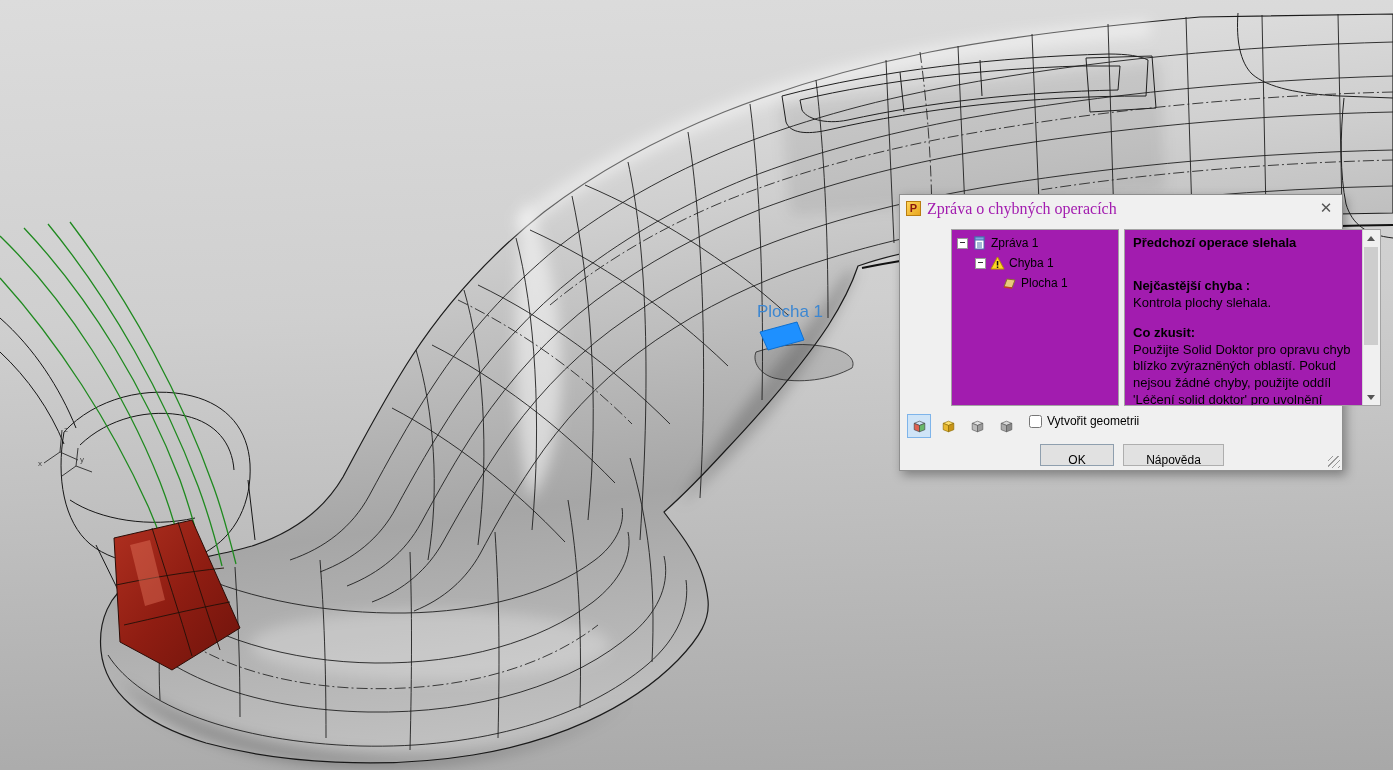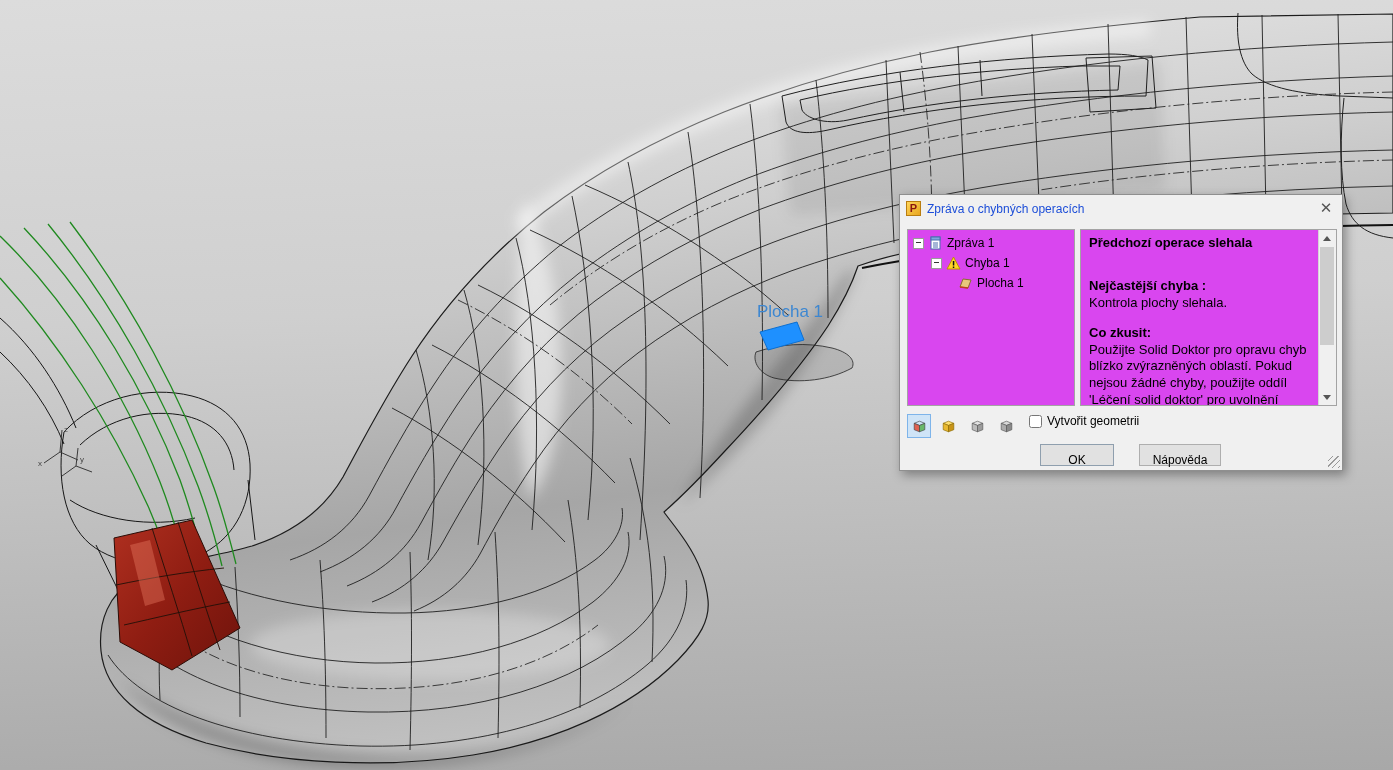--- a/index.html
+++ b/index.html
@@ -15,24 +15,24 @@
   .dialog{
     position:absolute;left:899px;top:194px;width:444px;height:277px;
     background:#f0f0f0;border:1px solid #8f8f8f;
     box-shadow:3px 4px 10px rgba(0,0,0,.35);
     font-size:12px;color:#000;box-sizing:border-box;
   }
   .titlebar{position:absolute;left:0;top:0;right:0;height:27px;display:flex;align-items:center;padding:0 6px;}
   .app-icon{width:15px;height:15px;margin-right:6px;flex:0 0 auto;
     background:linear-gradient(135deg,#ffd65a,#e8a51e);border:1px solid #b97d10;
     color:#8a1510;font-weight:bold;font-size:11px;line-height:13px;text-align:center;box-sizing:border-box;}
-  .title-text{font-size:12px;color:#1d4ed8;white-space:nowrap;}
+  .title-text{font-size:16px;color:#a21caf;white-space:nowrap;font-family:Liberation Serif, serif;}
   .close-btn{position:absolute;right:0;top:0;width:32px;height:26px;display:flex;align-items:center;justify-content:center;
     color:#555;font-size:15px;cursor:pointer;}
-  .panel{position:absolute;background:#d946ef;border:1px solid #a3a3a3;box-sizing:border-box;}
+  .panel{position:absolute;background:#a21caf;border:1px solid #a3a3a3;box-sizing:border-box;margin-left:44px;}
   .tree-panel{left:7px;top:34px;width:168px;height:177px;padding-top:3px;overflow:hidden;}
   .tree-row{display:flex;align-items:center;height:20px;white-space:nowrap;}
   .tree-row .lbl{font-size:12px;margin-left:4px;}
   .expander{width:9px;height:9px;border:1px solid #9a9a9a;background:#fff;position:relative;flex:0 0 auto;margin-right:4px;}
   .expander::after{content:"";position:absolute;left:2px;right:2px;top:3px;height:1px;background:#333;}
   .tree-ic{width:15px;height:15px;flex:0 0 auto;}
   .indent0{padding-left:5px;} .indent1{padding-left:23px;text-align:center;} .indent2{padding-left:50px;}
 
   .msg-panel{left:180px;top:34px;width:257px;height:177px;padding:5px 24px 5px 8px;overflow:hidden;
     font-size:13px;line-height:1.3;}
@@ -51,21 +51,21 @@
     border:1px solid transparent;background:transparent;padding:0;box-sizing:border-box;}
   .vbtn.selected{background:#cfe4f7;border:1px solid #7eb4ea;}
   .chk-wrap{display:flex;align-items:center;margin-left:6px;}
   .chk-wrap input{width:13px;height:13px;margin:0 5px 0 0;}
   .chk-lbl{font-size:12px;}
 
   .btnrow{position:absolute;left:0;top:249px;width:100%;height:22px;}
   .wbtn{position:absolute;height:22px;background:#e1e1e1;border:1px solid #aeaeae;font-size:12px;
     font-family:"Liberation Sans",sans-serif;padding:8px;box-sizing:border-box;}
   .btn-ok{left:140px;width:74px;border-color:#8f9fae;}
-  .btn-help{left:239px;width:82px;}
+  .btn-help{left:223px;width:101px;}
   .grip{position:absolute;right:2px;bottom:2px;width:12px;height:12px;
     background:repeating-linear-gradient(135deg,transparent 0 3px,#9a9a9a 3px 4px);}
 </style>
 </head>
 <body>
 
 <svg class="viewport-svg" width="1393" height="770" viewBox="0 0 1393 770">
   <defs>
     <linearGradient id="bodyGrad" x1="0" y1="0" x2="0.25" y2="1">
       <stop offset="0" stop-color="#eeeeee"></stop>

